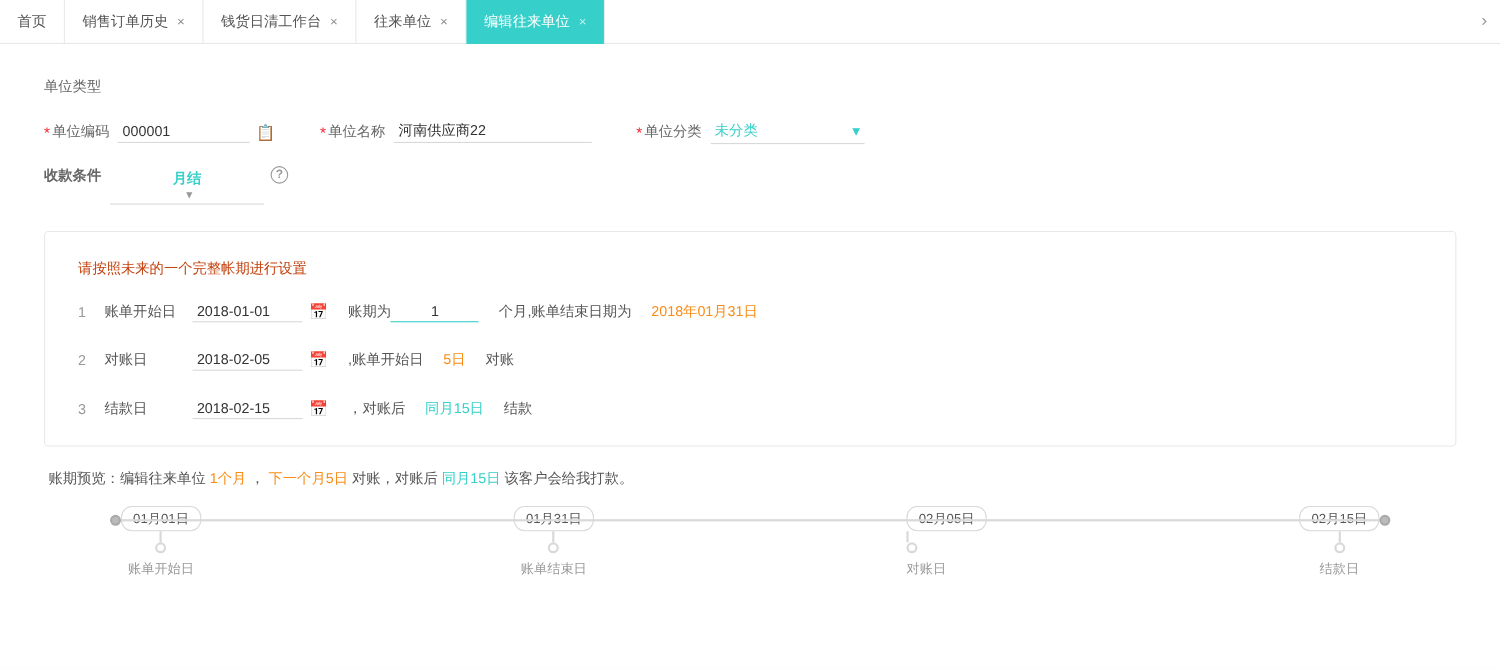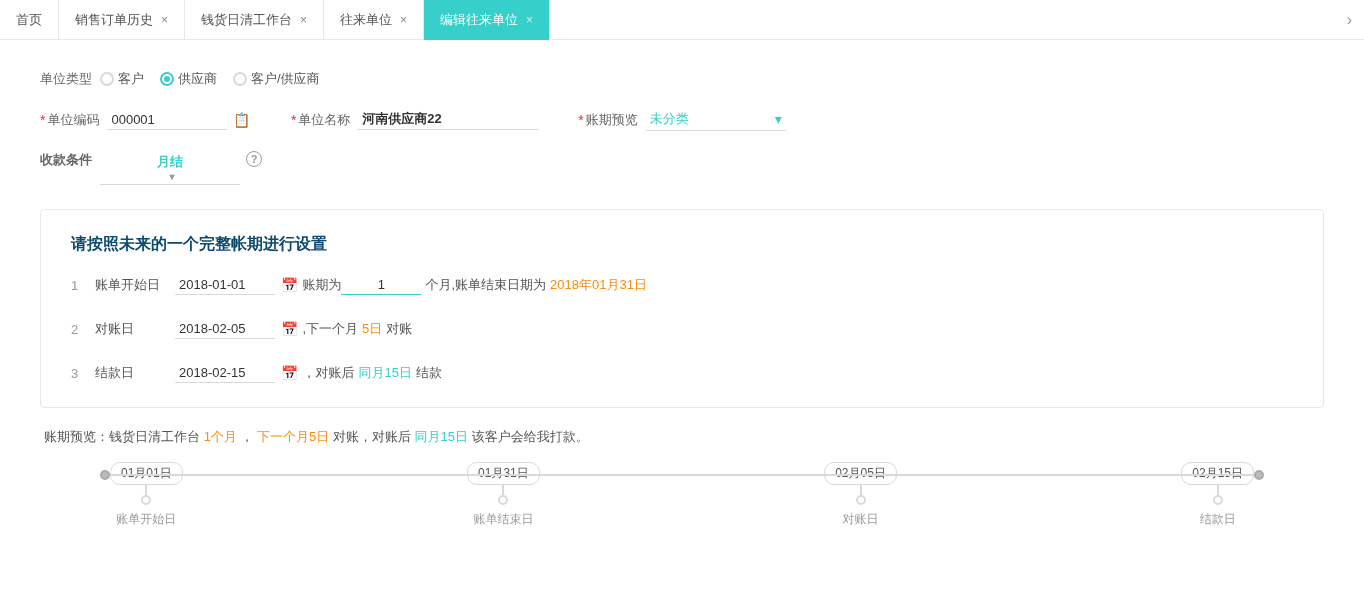--- a/index.html
+++ b/index.html
@@ -164,24 +164,23 @@
     }
 
     
     .period-box {
       border: 1px solid #e8e8e8;
       border-radius: 4px;
       padding: 24px 30px;
       margin-bottom: 20px;
     }
     .period-title {
-      font-size: 16px;
-      color: #0c4a6e;
+      font-size: 13px;
+      color: #c2410c;
       margin-bottom: 20px;
-      font-weight: bold;
     }
 
     .period-row {
       display: flex;
       align-items: center;
       margin-bottom: 24px;
     }
     .period-num {
       width: 24px;
       color: #999;
@@ -209,21 +208,21 @@
       color: #333;
       width: 80px;
       padding: 2px 4px;
       outline: none;
       background: transparent;
       text-align: center;
     }
     .period-note {
       font-size: 13px;
       color: #555;
-      margin-left: 4px;
+      margin-left: 18px;
     }
     .highlight-orange {
       color: #fa8c16;
       text-align: right;
     }
     .highlight-teal {
       color: #36cfc9;
     }
 
     
@@ -262,51 +261,37 @@
     <span>编辑往来单位</span>
     <span class="tab-close">×</span>
   </div>
   <div class="tab-expand">›</div>
 </div>
 
 <div class="main-content">
 
   <div class="form-row" style="margin-bottom: 20px; margin-top: 10px;">
     <span class="form-label">单位类型</span>
-    <div class="radio-group">
-      <div class="radio-item">
-        <div class="radio-circle"></div>
-        <span>客户</span>
-      </div>
-      <div class="radio-item">
-        <div class="radio-circle checked"></div>
-        <span>供应商</span>
-      </div>
-      <div class="radio-item">
-        <div class="radio-circle"></div>
-        <span>客户/供应商</span>
-      </div>
-    </div>
   </div>
 
   <div class="form-row" style="margin-bottom: 20px; align-items: center;">
     <div class="field-group">
       <span class="required-star">*</span>
       <span class="form-label">单位编码</span>
       <input class="input-field" style="width: 120px;" value="000001">
       <span class="calendar-icon">📋</span>
     </div>
     <div class="field-group">
       <span class="required-star">*</span>
       <span class="form-label">单位名称</span>
-      <input class="input-field" style="width: 180px; font-weight: bold;" value="河南供应商22">
+      <input class="input-field" style="width: 180px;" value="河南供应商22">
     </div>
     <div class="field-group" style="margin-right: 0;">
       <span class="required-star">*</span>
-      <span class="form-label">账期预览</span>
+      <span class="form-label">单位分类</span>
       <div class="select-field" style="min-width: 140px;">
         <span class="select-value">未分类</span>
         <span class="dropdown-arrow-icon">▾</span>
       </div>
     </div>
   </div>
 
   <div class="form-row" style="margin-bottom: 24px; font-weight: bold;">
     <span class="form-label">收款条件</span>
     <div class="select-field" style="min-width: 140px; flex-direction: column;">
@@ -328,38 +313,38 @@
       <input class="period-months-input" value="1" style="width: 80px;">
       <span class="period-note">个月,账单结束日期为</span>
       <span class="period-note highlight-orange">2018年01月31日</span>
     </div>
 
     <div class="period-row">
       <span class="period-num">2</span>
       <span class="period-row-label">对账日</span>
       <input class="period-date-input" value="2018-02-05" style="">
       <span class="calendar-icon">📅</span>
-      <span class="period-note">,下一个月</span>
+      <span class="period-note">,账单开始日</span>
       <span class="period-note highlight-orange">5日</span>
       <span class="period-note">对账</span>
     </div>
 
     <div class="period-row" style="margin-bottom: 0;">
       <span class="period-num">3</span>
       <span class="period-row-label">结款日</span>
       <input class="period-date-input" value="2018-02-15" style="">
       <span class="calendar-icon">📅</span>
       <span class="period-note">，对账后</span>
       <span class="period-note highlight-teal">同月15日</span>
       <span class="period-note">结款</span>
     </div>
   </div>
 
   <div class="preview-text">
-    <span>账期预览：钱货日清工作台</span>
+    <span>账期预览：编辑往来单位</span>
     <span class="highlight-orange">1个月</span>
     <span>，</span>
     <span class="highlight-orange">下一个月5日</span>
     <span>对账，对账后</span>
     <span class="highlight-teal">同月15日</span>
     <span> 该客户会给我打款。</span>
   </div>
 
   <div style="position: relative; padding: 0 40px;">
     <div style="display: flex; align-items: center; position: relative; padding: 0 20px;">
@@ -381,21 +366,21 @@
         <div style="width:2px;height:10px;background:#d9d9d9;"></div>
         <div style="width:10px;height:10px;background:#fff;border:2px solid #d9d9d9;border-radius:50%;"></div>
         <div style="font-size:12px;color:#999;margin-top:6px;">账单开始日</div>
       </div>
       <div style="display:flex;flex-direction:column;align-items:center;">
         <div style="border:1px solid #d9d9d9;border-radius:10px;padding:2px 10px;font-size:12px;color:#555;background:#fff;white-space:nowrap;">01月31日</div>
         <div style="width:2px;height:10px;background:#d9d9d9;"></div>
         <div style="width:10px;height:10px;background:#fff;border:2px solid #d9d9d9;border-radius:50%;"></div>
         <div style="font-size:12px;color:#999;margin-top:6px;">账单结束日</div>
       </div>
-      <div style="display:flex;flex-direction:column;align-items:center;">
+      <div style="display:flex;flex-direction:column;">
         <div style="border:1px solid #d9d9d9;border-radius:10px;padding:2px 10px;font-size:12px;color:#555;background:#fff;white-space:nowrap;">02月05日</div>
         <div style="width:2px;height:10px;background:#d9d9d9;"></div>
         <div style="width:10px;height:10px;background:#fff;border:2px solid #d9d9d9;border-radius:50%;"></div>
         <div style="font-size:12px;color:#999;margin-top:6px;">对账日</div>
       </div>
       <div style="display:flex;flex-direction:column;align-items:center;">
         <div style="border:1px solid #d9d9d9;border-radius:10px;padding:2px 10px;font-size:12px;color:#555;background:#fff;white-space:nowrap;">02月15日</div>
         <div style="width:2px;height:10px;background:#d9d9d9;"></div>
         <div style="width:10px;height:10px;background:#fff;border:2px solid #d9d9d9;border-radius:50%;"></div>
         <div style="font-size:12px;color:#999;margin-top:6px;">结款日</div>

